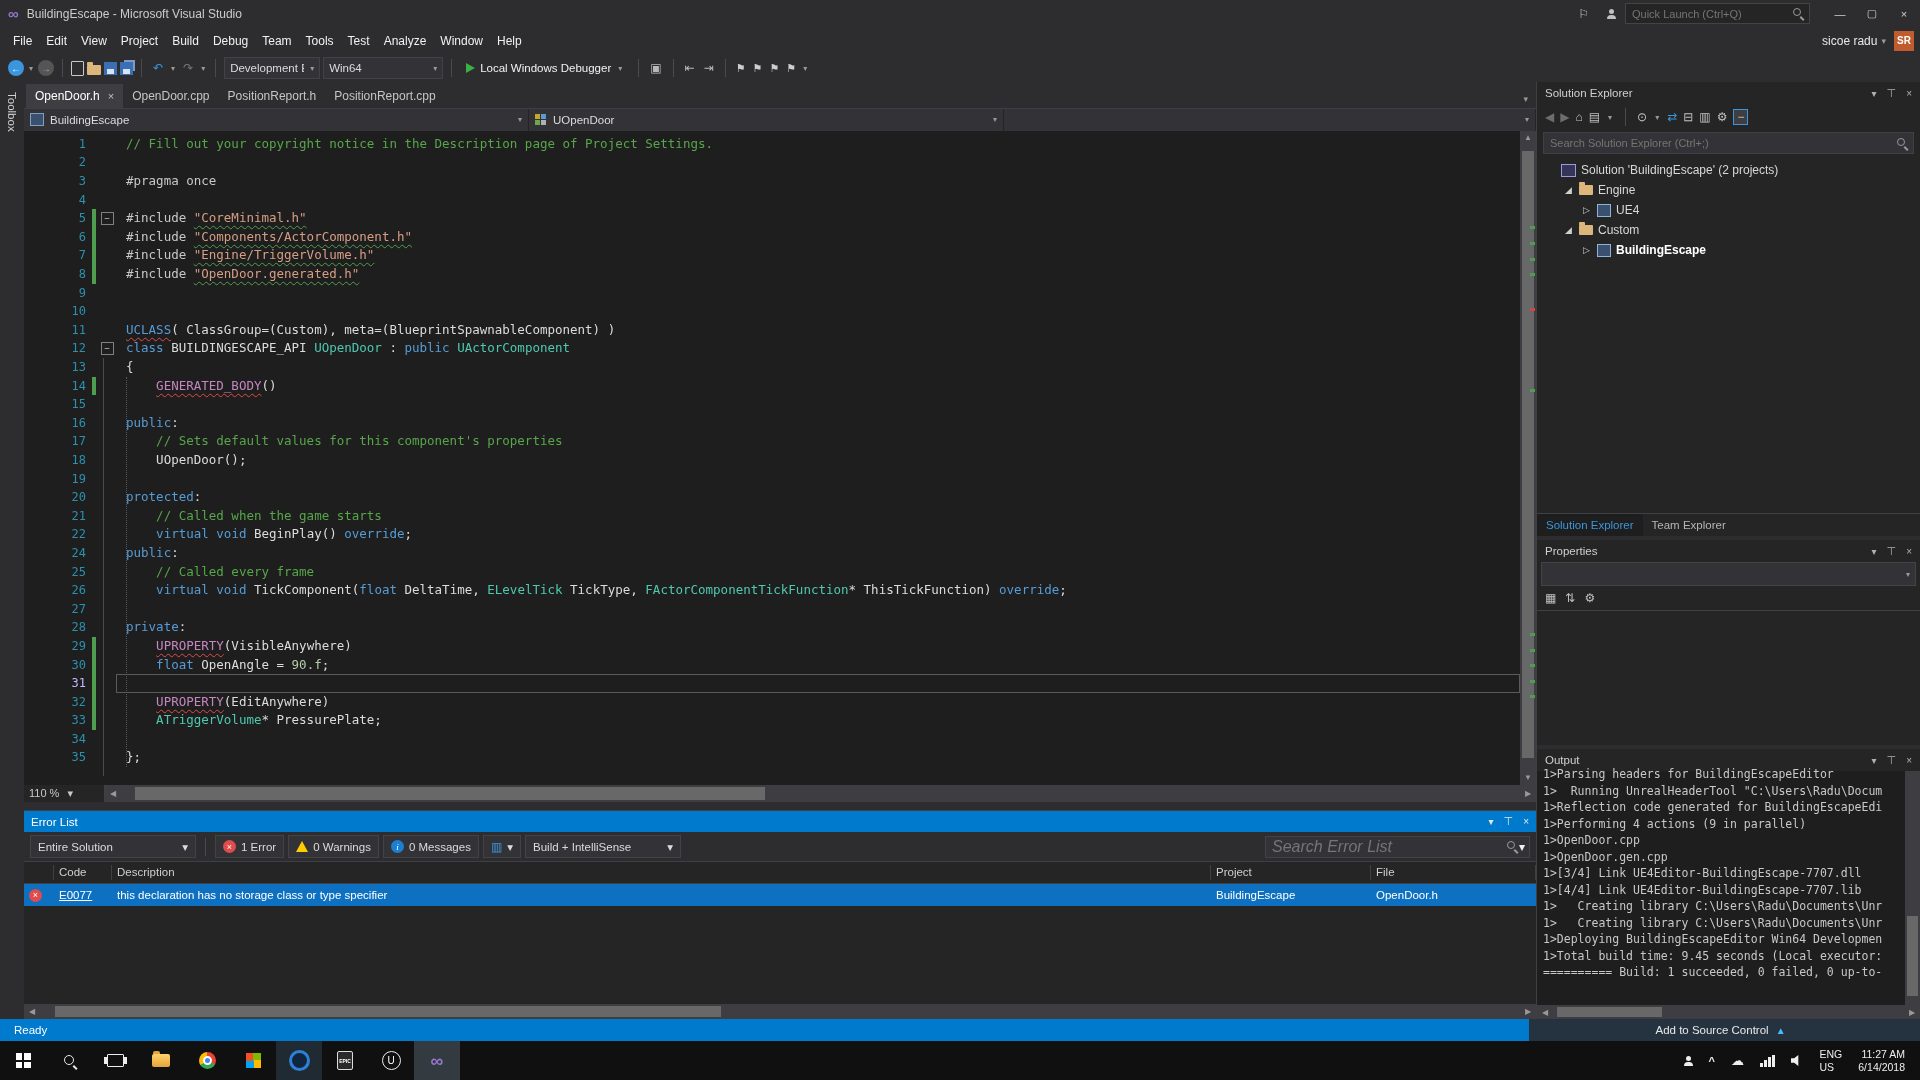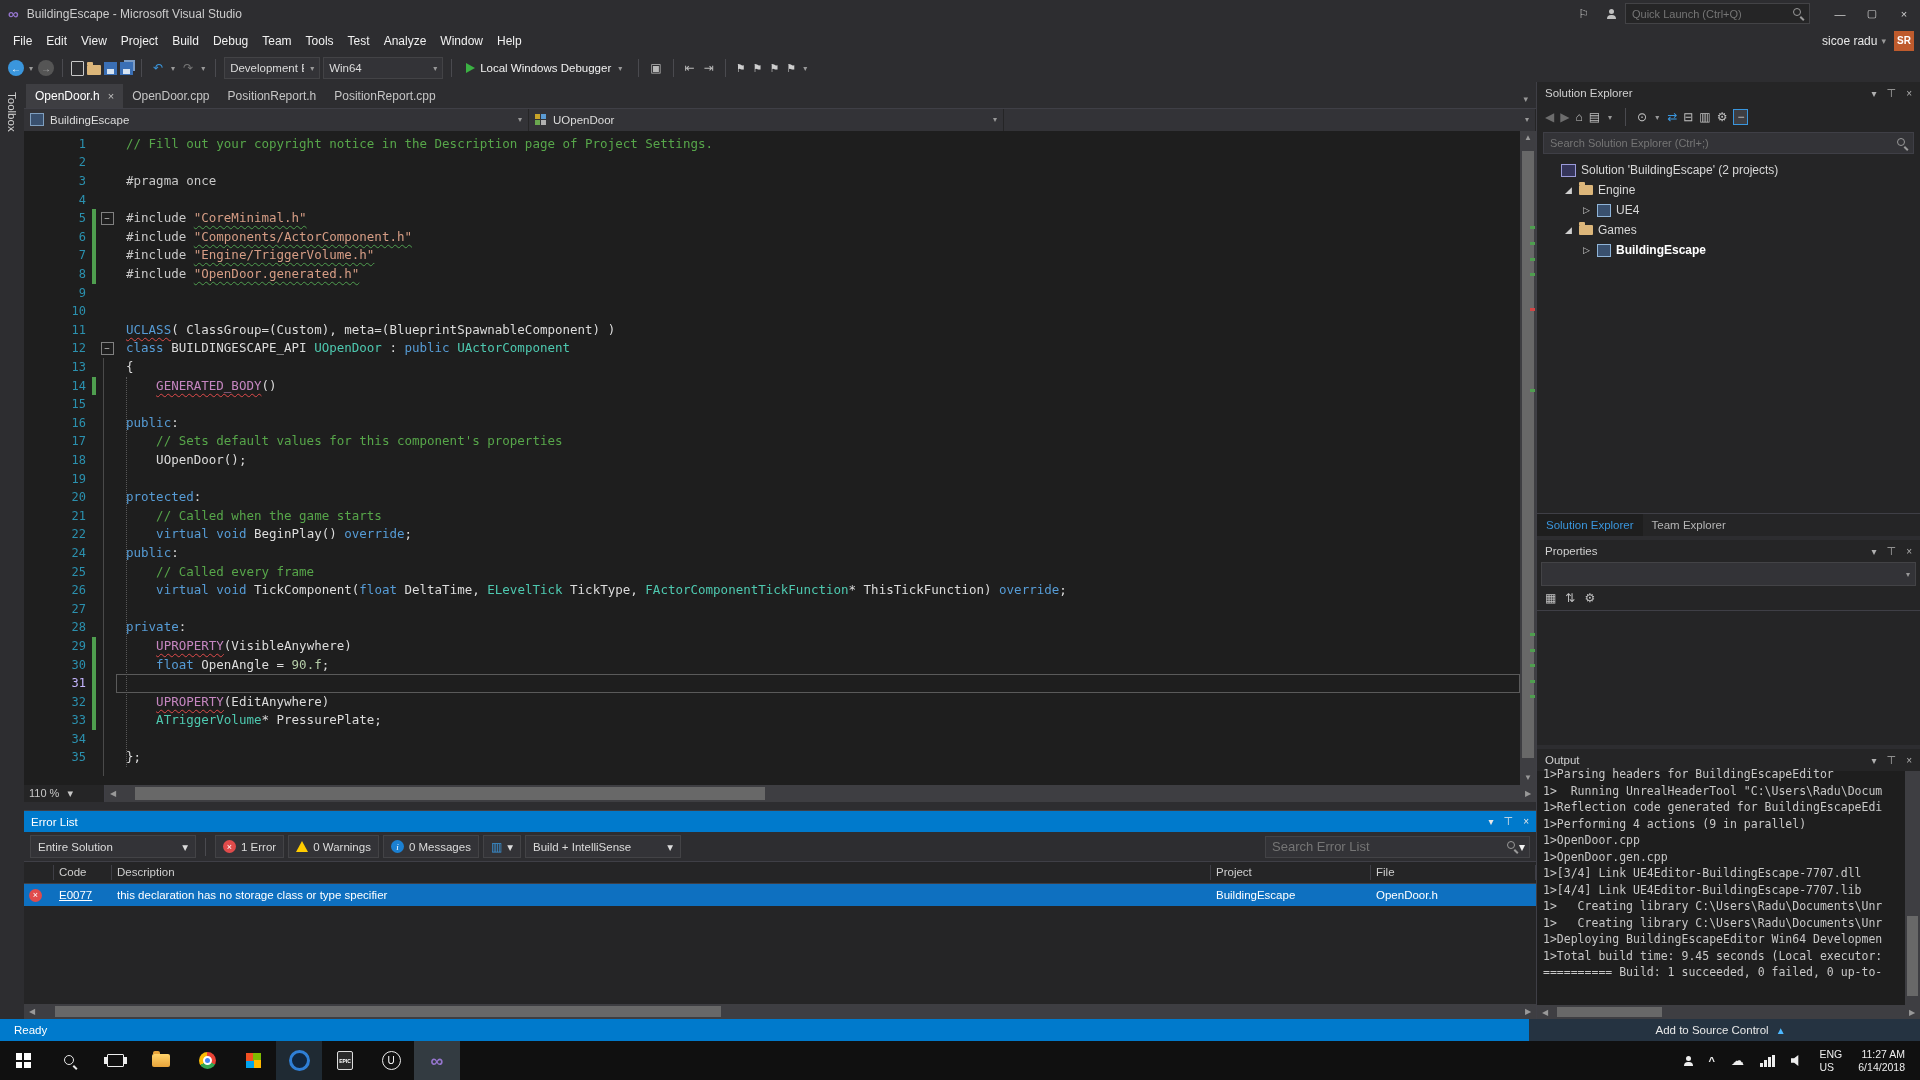--- a/index.html
+++ b/index.html
@@ -123,21 +123,21 @@
   .errorlist{height:208px;display:flex;flex-direction:column;background:#252526;border-top:1px solid #3f3f46;}
   .el-title{height:21px;background:#007acc;display:flex;align-items:center;padding:0 7px;color:#fff;font-size:11.5px;}
   .pt-icons{margin-left:auto;display:flex;gap:10px;align-items:center;color:#e8e8e8;font-size:10px;}
   .pt-icons .pin{display:inline-block;font-size:11px;}
   .el-toolbar{height:29px;display:flex;align-items:center;gap:4px;padding:0 6px;background:#2d2d30;border-bottom:1px solid #3f3f46;}
   .tgl{height:21px;border:1px solid #434346;display:flex;align-items:center;gap:5px;padding:0 7px;color:#dcdcdc;font-size:11.5px;background:#333337;}
   .err-badge{width:13px;height:13px;border-radius:50%;background:#e04b4b;color:#fff;font-size:9px;display:flex;align-items:center;justify-content:center;flex:0 0 auto;}
   .warn-tri{width:0;height:0;border-left:6.5px solid transparent;border-right:6.5px solid transparent;border-bottom:11px solid #fc0;}
   .info-badge{width:13px;height:13px;border-radius:50%;background:#1b80d2;color:#fff;font-size:9px;font-style:italic;display:flex;align-items:center;justify-content:center;font-family:"Liberation Serif",serif;}
   .el-search{margin-left:auto;width:255px;height:20px;background:#333337;border:1px solid #434346;display:flex;align-items:center;padding:0 4px;}
-  .el-search input{flex:1;background:transparent;border:0;outline:0;color:#bbb;font-size:13px;font-family:"Liberation Sans",sans-serif;}
+  .el-search input{flex:1;background:transparent;border:0;outline:0;color:#bbb;font-size:16px;font-family:"Liberation Sans",sans-serif;font-style:italic;}
   .el-headers{height:21px;display:flex;align-items:center;background:#252526;color:#cfcfcf;font-size:11.5px;border-bottom:1px solid #3f3f46;}
   .egrid{display:grid;grid-template-columns:30px 58px 1fr 160px 165px;}
   .ehcell{padding:0 5px;border-right:1px solid #3f3f46;height:15px;line-height:15px;}
   .e-rows{flex:1;overflow:hidden;}
   .erow{height:22px;align-items:center;color:#dcdcdc;font-size:11.5px;}
   .erow.sel{background:#0e70c0;color:#fff;}
   .ecell{padding:0 5px;display:flex;align-items:center;overflow:hidden;white-space:nowrap;}
   .ecell.code{text-decoration:underline;}
   .el-hscroll{height:15px;background:#3e3e42;display:flex;align-items:center;}
 
@@ -538,21 +538,21 @@
               <span class="tlabel">Engine</span>
             </div>
             <div class="titem" style="padding-left:44px">
               <span class="tri">▷</span>
               <span class="ticon project"></span>
               <span class="tlabel">UE4</span>
             </div>
             <div class="titem" style="padding-left:26px">
               <span class="tri">◢</span>
               <span class="ticon folder"></span>
-              <span class="tlabel">Games</span>
+              <span class="tlabel">Custom</span>
             </div>
             <div class="titem" style="padding-left:44px">
               <span class="tri">▷</span>
               <span class="ticon project"></span>
               <span class="tlabel bold">BuildingEscape</span>
             </div>
           </div>
         <div id="se-tabs" class="se-tabs">
             <div class="setab active">Solution Explorer</div>
             <div class="setab">Team Explorer</div>

